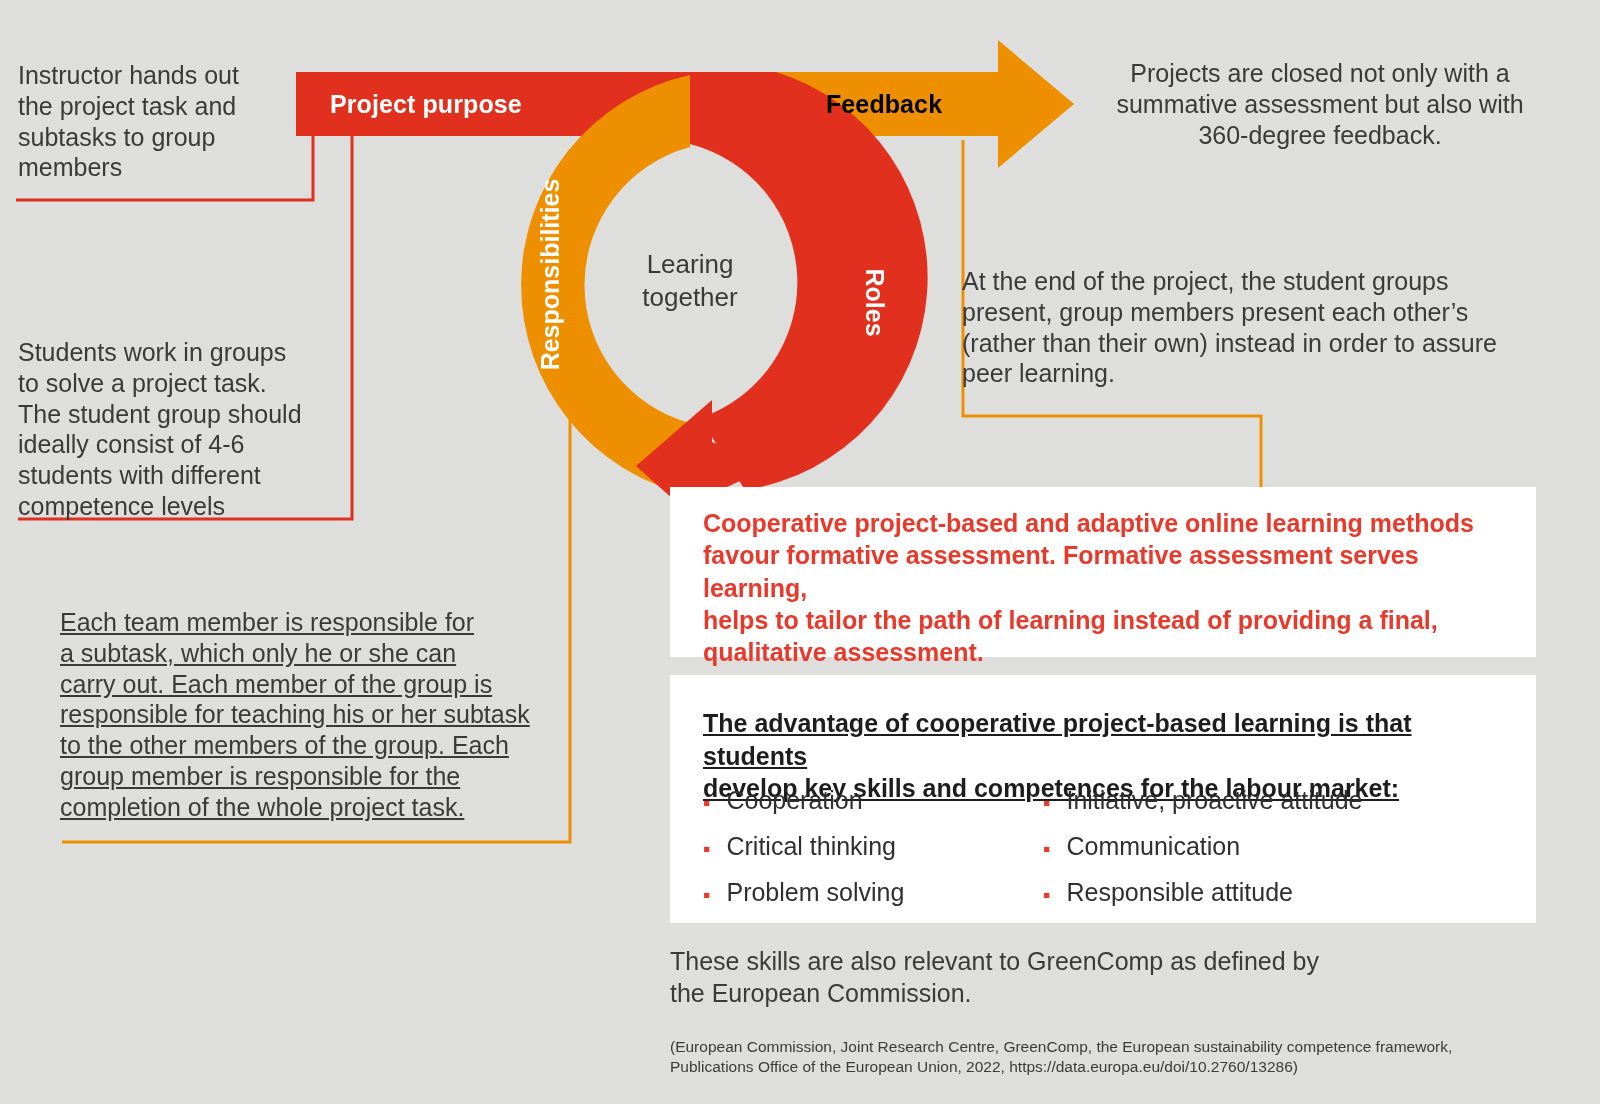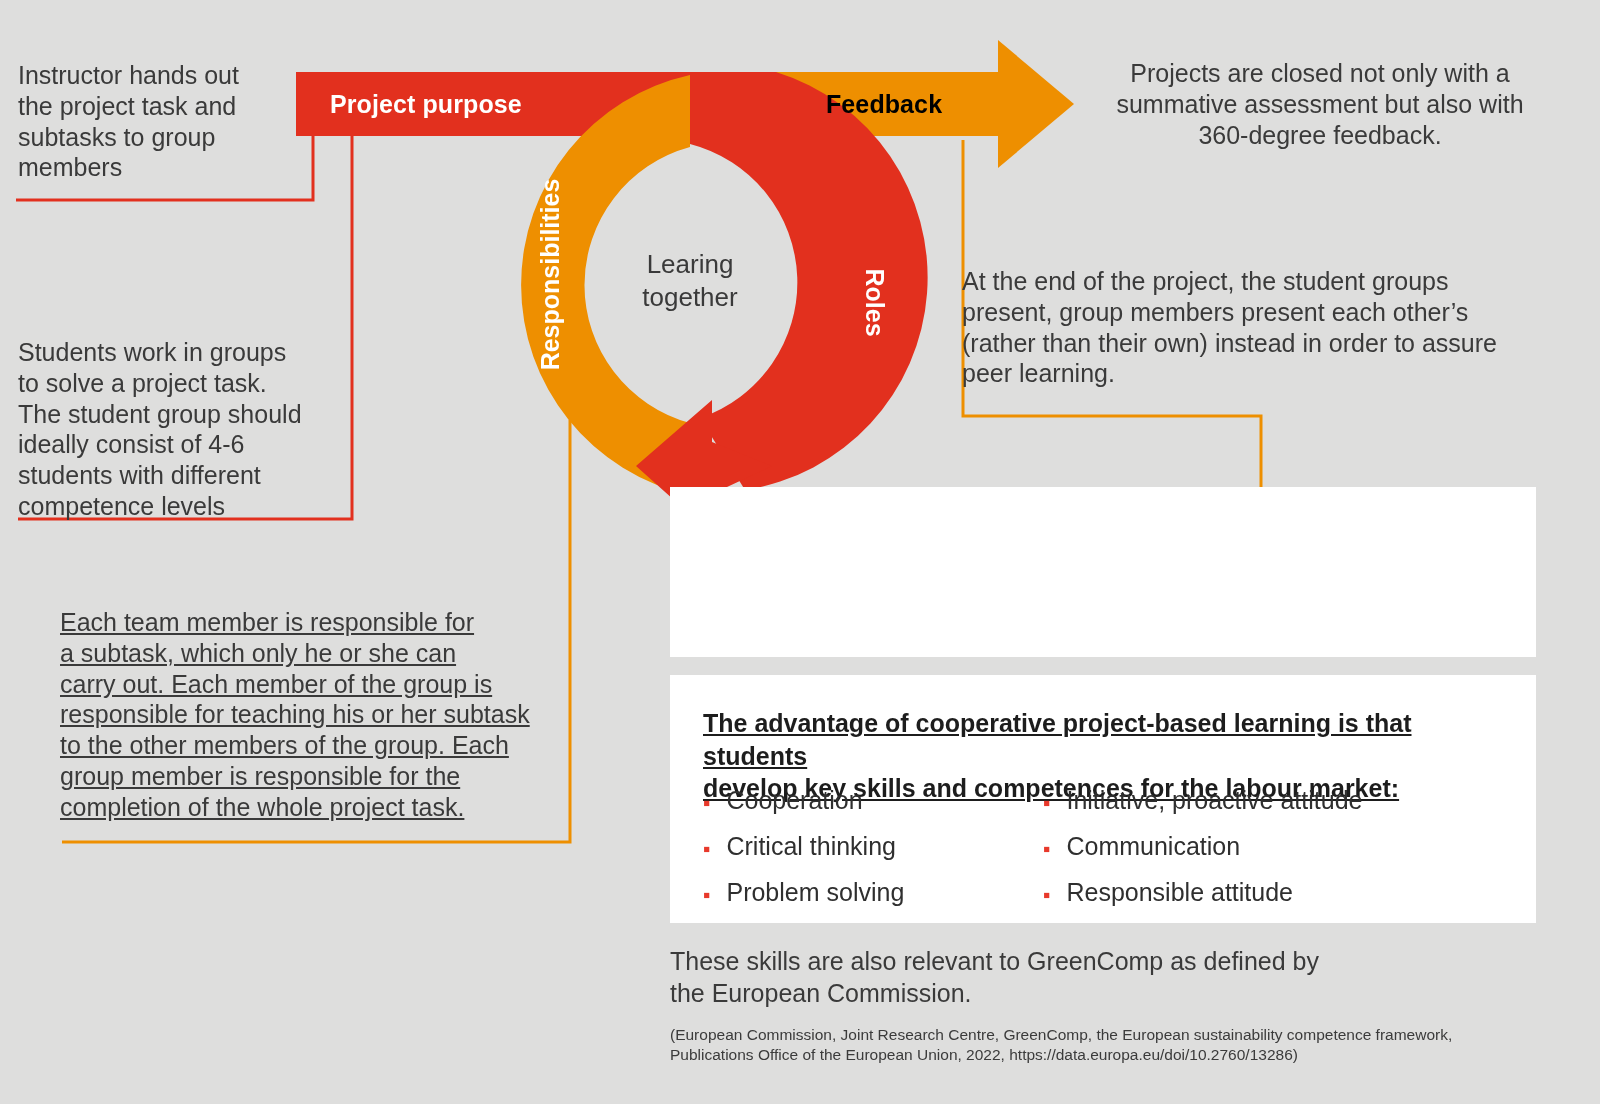--- a/index.html
+++ b/index.html
@@ -52,21 +52,21 @@
   }
 
   .bullet-cols{position:absolute;left:703px;top:786px;width:810px;display:flex;}
   .bullet-col{width:340px;}
   .bullet-col.col2{margin-left:0px;width:470px;}
   .bullet{display:flex;align-items:flex-start;margin-bottom:17px;font-size:25px;color:#2f2f2f;}
   .bullet .dot{color:#e8392b;font-size:21px;line-height:1;margin-right:16px;margin-top:6px;}
 
   .footer{position:absolute;left:670px;top:945px;width:840px;}
   .footer-main{font-size:25px;line-height:1.28;color:#3a3a3a;white-space:pre-line;}
-  .footer-cite{margin-top:16px;font-size:15.5px;line-height:1.32;color:#3b3b3b;white-space:pre-line;}
+  .footer-cite{margin-top:28px;font-size:15.5px;line-height:1.32;color:#3b3b3b;white-space:pre-line;}
 </style>
 </head>
 <body>
 
 <div class="stage">
 
   <svg class="svg-layer" viewBox="0 0 1600 1104">
 
     <polyline points="16,200 313,200 313,136" fill="none" stroke="#e2301e" stroke-width="3"></polyline>
 
@@ -132,20 +132,24 @@
 completion of the whole project task.</div>
   <div class="note note-projects">Projects are closed not only with a
 summative assessment but also with
 360-degree feedback.</div>
   <div class="note note-atend">At the end of the project, the student groups
 present, group members present each other’s
 (rather than their own) instead in order to assure
 peer learning.</div>
 
   <div class="card card-formative"></div>
+  <div class="formative-text">Cooperative project-based and adaptive online learning methods
+favour formative assessment. Formative assessment serves learning,
+helps to tailor the path of learning instead of providing a final,
+qualitative assessment.</div>
 
   <div class="card card-advantage"></div>
   <div class="advantage-head">The advantage of cooperative project-based learning is that students
 develop key skills and competences for the labour market:</div>
 
   <div class="bullet-cols">
     <div class="bullet-col">
       <div class="bullet">
         <span class="dot">▪</span>
         <span>Cooperation</span>

